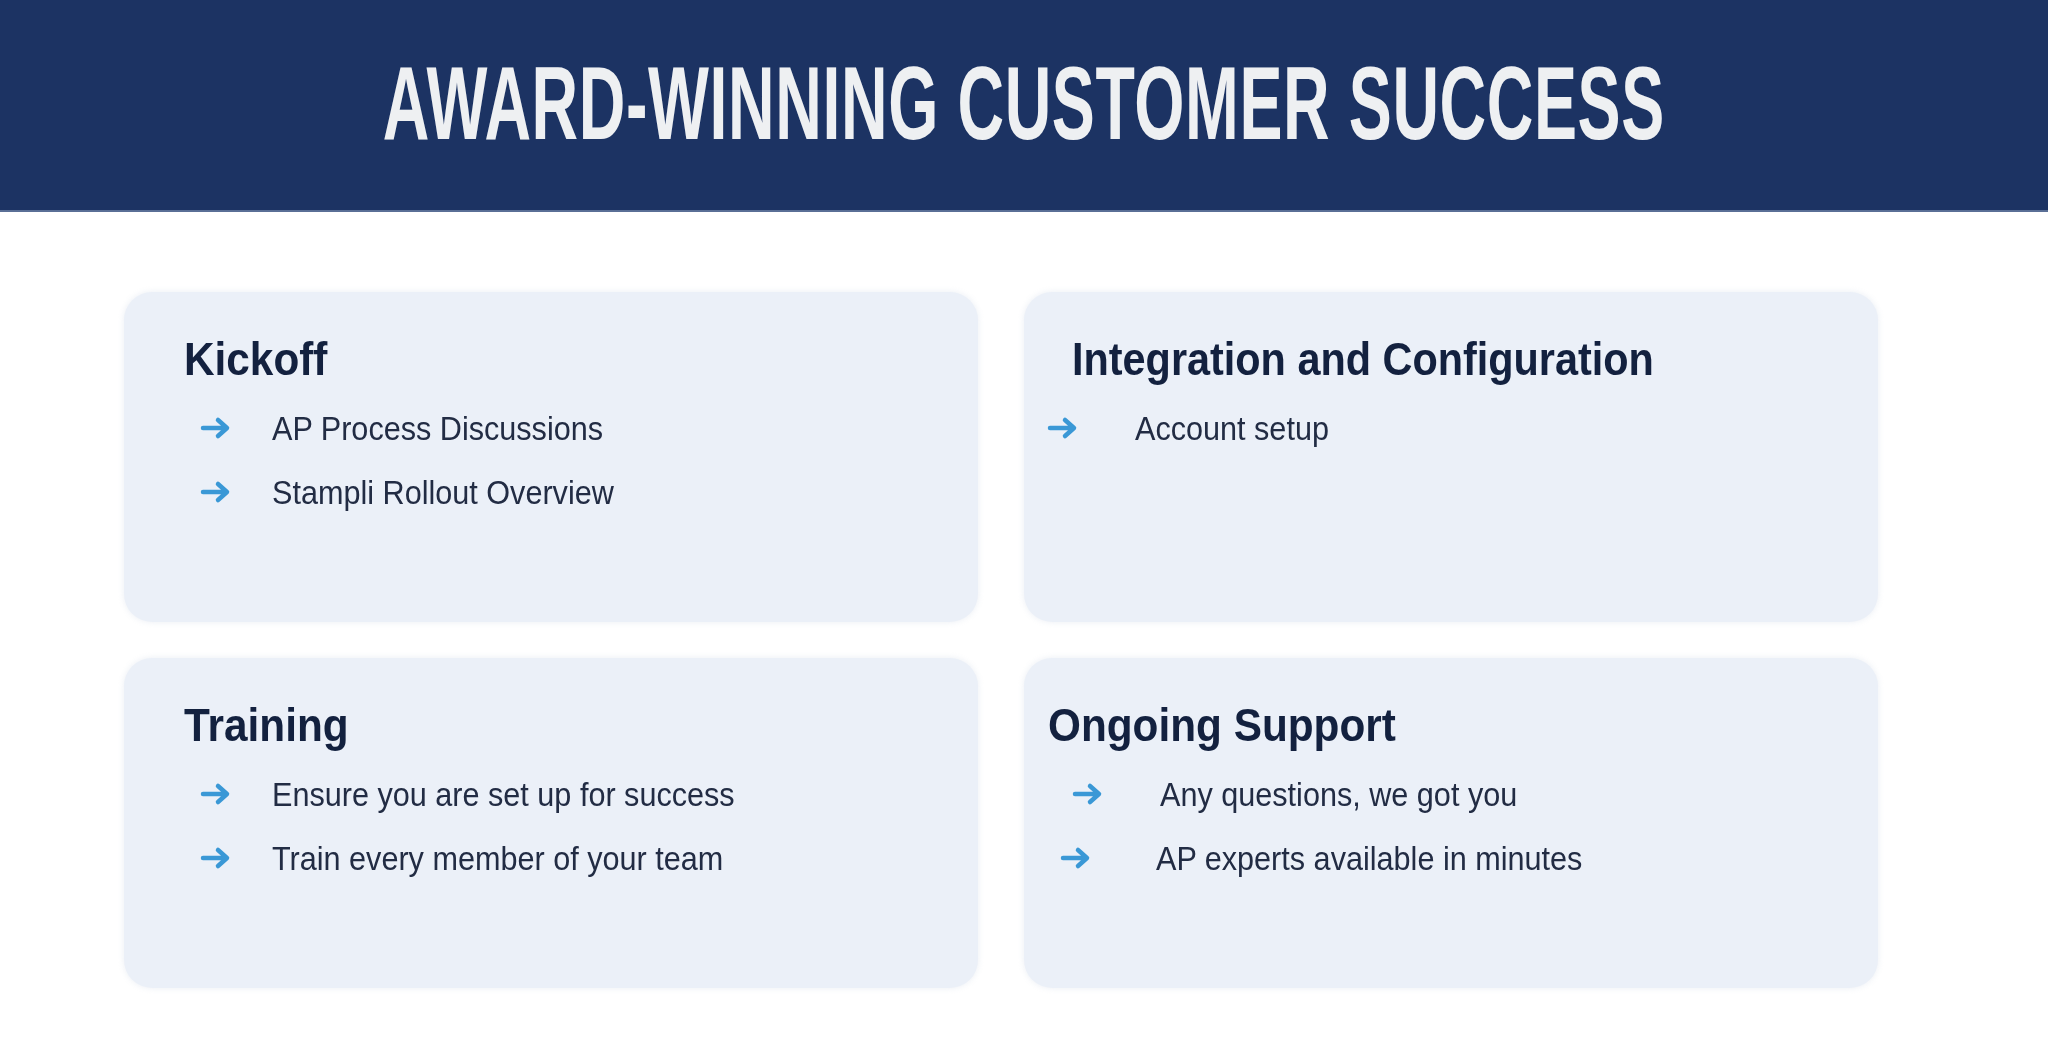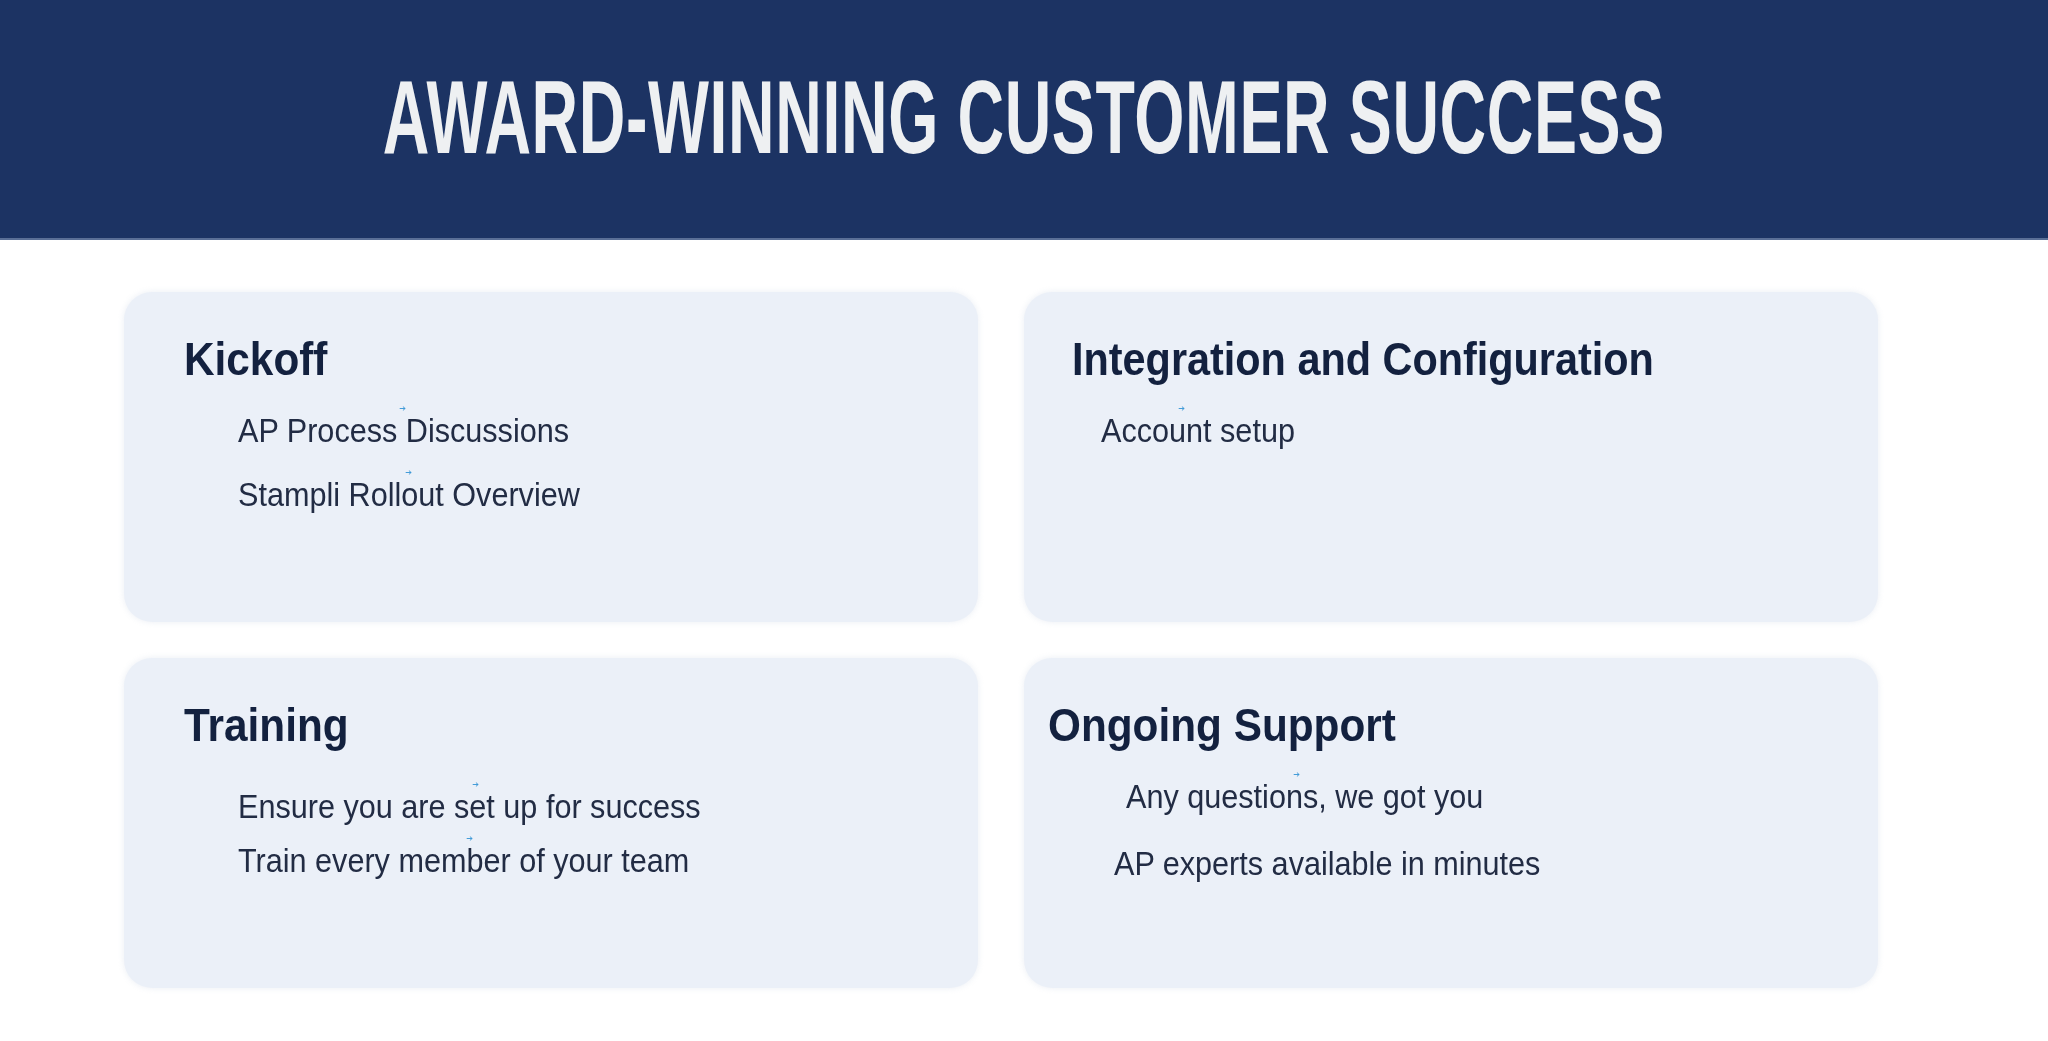--- a/index.html
+++ b/index.html
@@ -3,21 +3,21 @@
   <meta charset="utf-8">
   <style>
     html, body { margin: 0; padding: 0; }
     body {
       width: 2048px; height: 1041px; overflow: hidden;
       background: #ffffff;
       font-family: "Liberation Sans", sans-serif;
       position: relative;
     }
     .header {
-      position: absolute; left: 0; top: 0; width: 2048px; height: 240px;
+      position: absolute; left: 0; top: 0; width: 2048px; height: 212px;
       background: #1c3363;
       border-bottom: 2px solid #5a6f96;
       box-sizing: border-box;
       display: flex; align-items: center; justify-content: center;
     }
     .title {
       color: #eef0f2;
       font-family: "Liberation Sans", sans-serif;
       font-weight: 700;
       font-size: 104px;
@@ -41,21 +41,20 @@
       font-weight: 700;
       font-size: 46px;
       white-space: nowrap;
       transform-origin: left center;
     }
     .item {
       position: absolute;
       display: flex; align-items: center;
       height: 44px;
       white-space: nowrap;
-      flex-direction: column;
     }
     .arrow {
       width: 34px; height: 24px; display: inline-block;
     }
     .item-text {
       color: #222c44;
       font-size: 34px;
       font-family: "Liberation Sans", sans-serif;
       transform-origin: left center;
     }
@@ -88,21 +87,21 @@
   <div class="item" style="left:23px; top:114px;">
     <svg class="arrow" viewBox="0 0 34 24">
         <path d="M3 12 H26 M18 4 L27 12 L18 20" stroke="#3a98d6" stroke-width="4.5" fill="none" stroke-linecap="round" stroke-linejoin="round"></path>
       </svg>
     <span class="item-text" style="margin-left:54px; transform:scaleX(0.9);">Account setup</span>
   </div>
 </div>
 
 <div class="card" style="left:124px; top:658px;">
   <h2 style="left:60px; top:40px; transform:scaleX(0.92);">Training</h2>
-  <div class="item" style="left:76px; top:124px;">
+  <div class="item" style="left:76px; top:114px;">
     <svg class="arrow" viewBox="0 0 34 24">
         <path d="M3 12 H26 M18 4 L27 12 L18 20" stroke="#3a98d6" stroke-width="4.5" fill="none" stroke-linecap="round" stroke-linejoin="round"></path>
       </svg>
     <span class="item-text" style="margin-left:38px; transform:scaleX(0.9);">Ensure you are set up for success</span>
   </div>
   <div class="item" style="left:76px; top:178px;">
     <svg class="arrow" viewBox="0 0 34 24">
         <path d="M3 12 H26 M18 4 L27 12 L18 20" stroke="#3a98d6" stroke-width="4.5" fill="none" stroke-linecap="round" stroke-linejoin="round"></path>
       </svg>
     <span class="item-text" style="margin-left:38px; transform:scaleX(0.9);">Train every member of your team</span>

